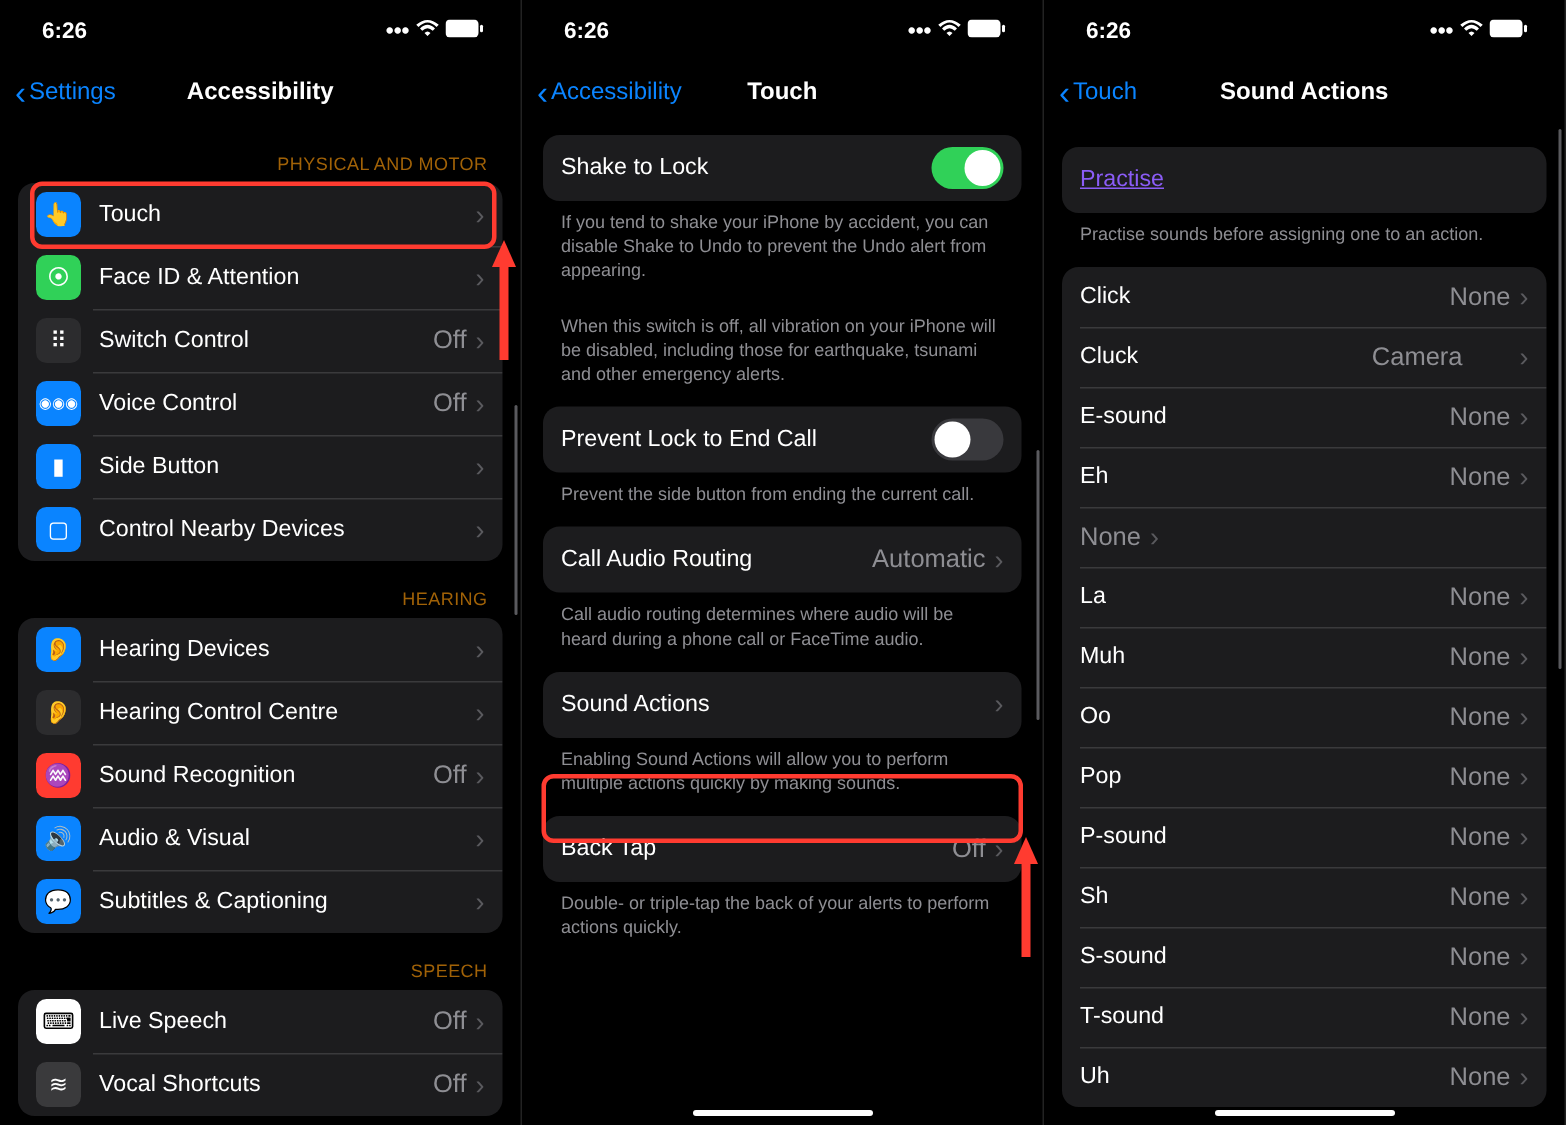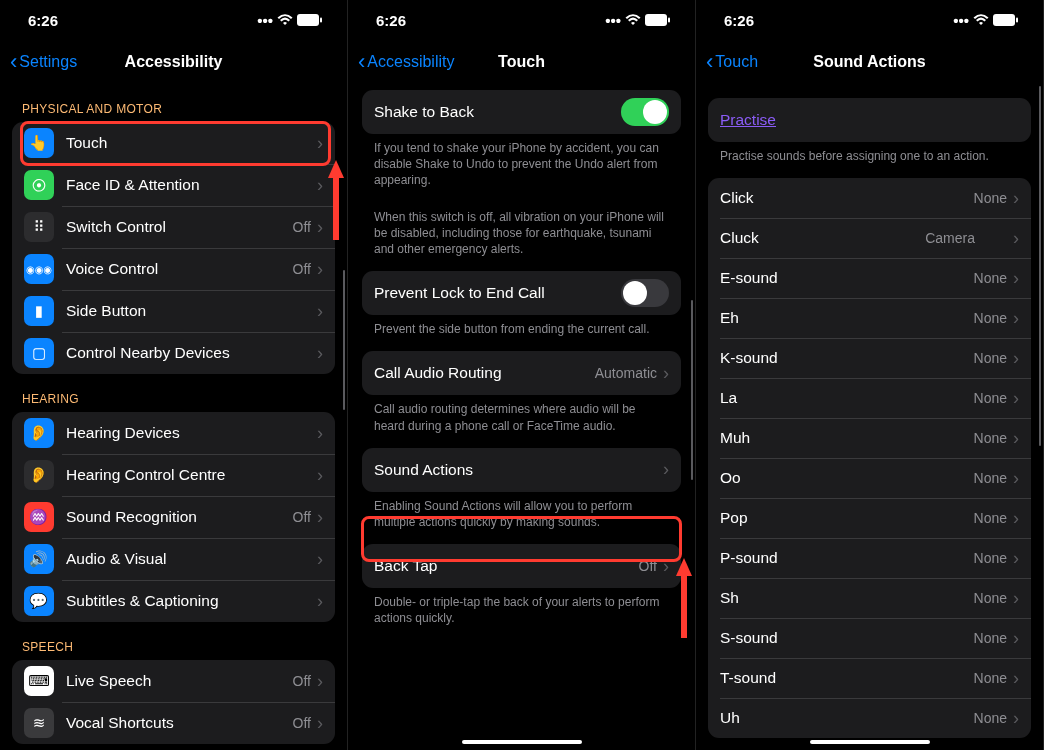--- a/index.html
+++ b/index.html
@@ -53,25 +53,26 @@
     font-size: 16px;
     font-weight: 600;
     pointer-events: none;
   }
   .content {
     height: calc(100% - 84px);
     overflow: hidden;
     padding: 0 12px;
   }
   .section-header {
-    color: #fdba74;
+    color: #a16207;
     font-size: 12px;
     letter-spacing: 0.3px;
     padding: 18px 10px 6px;
     text-transform: uppercase;
+    text-align: right;
   }
   .group {
     background: #1c1c1e;
     border-radius: 11px;
     overflow: hidden;
   }
   .row {
     display: flex;
     align-items: center;
     height: 42px;
@@ -97,21 +98,21 @@
     height: 30px;
     border-radius: 7px;
     margin-right: 12px;
     display: flex;
     align-items: center;
     justify-content: center;
     font-size: 16px;
     flex-shrink: 0;
   }
   .row-label { flex: 1; }
-  .row-value { color: #8e8e93; margin-right: 6px; font-size: 14px; }
+  .row-value { color: #8e8e93; margin-right: 6px; font-size: 17px; }
   .chevron { color: #5a5a5e; font-size: 18px; }
   .toggle {
     width: 48px;
     height: 28px;
     border-radius: 14px;
     position: relative;
     flex-shrink: 0;
   }
   .toggle.on { background: #30d158; }
   .toggle.off { background: #39393d; }
@@ -312,21 +313,21 @@
     <div class="back-btn">
       <span class="back-chevron">‹</span>
       <span>Accessibility</span>
     </div>
     <div class="nav-title">Touch</div>
   </div>
   <div class="content" id="panel2-content">
       <div style="height: 6px;"></div>
       <div class="group single">
         <div class="row noicon">
-          <span class="row-label">Shake to Back</span>
+          <span class="row-label">Shake to Lock</span>
           <div class="toggle on">
             <div class="toggle-knob"></div>
           </div>
         </div>
       </div>
       <div class="footer-text">If you tend to shake your iPhone by accident, you can disable Shake to Undo to prevent the Undo alert from appearing.</div>
       <div class="footer-text">When this switch is off, all vibration on your iPhone will be disabled, including those for earthquake, tsunami and other emergency alerts.</div>
       <div class="group single">
         <div class="row noicon">
           <span class="row-label">Prevent Lock to End Call</span>
@@ -417,21 +418,20 @@
           <span class="row-label">E-sound</span>
           <span class="row-value">None</span>
           <span class="chevron">›</span>
         </div>
         <div class="row noicon" style="height: 40px;">
           <span class="row-label">Eh</span>
           <span class="row-value">None</span>
           <span class="chevron">›</span>
         </div>
         <div class="row noicon" style="height: 40px;">
-          <span class="row-label">K-sound</span>
           <span class="row-value">None</span>
           <span class="chevron">›</span>
         </div>
         <div class="row noicon" style="height: 40px;">
           <span class="row-label">La</span>
           <span class="row-value">None</span>
           <span class="chevron">›</span>
         </div>
         <div class="row noicon" style="height: 40px;">
           <span class="row-label">Muh</span>

